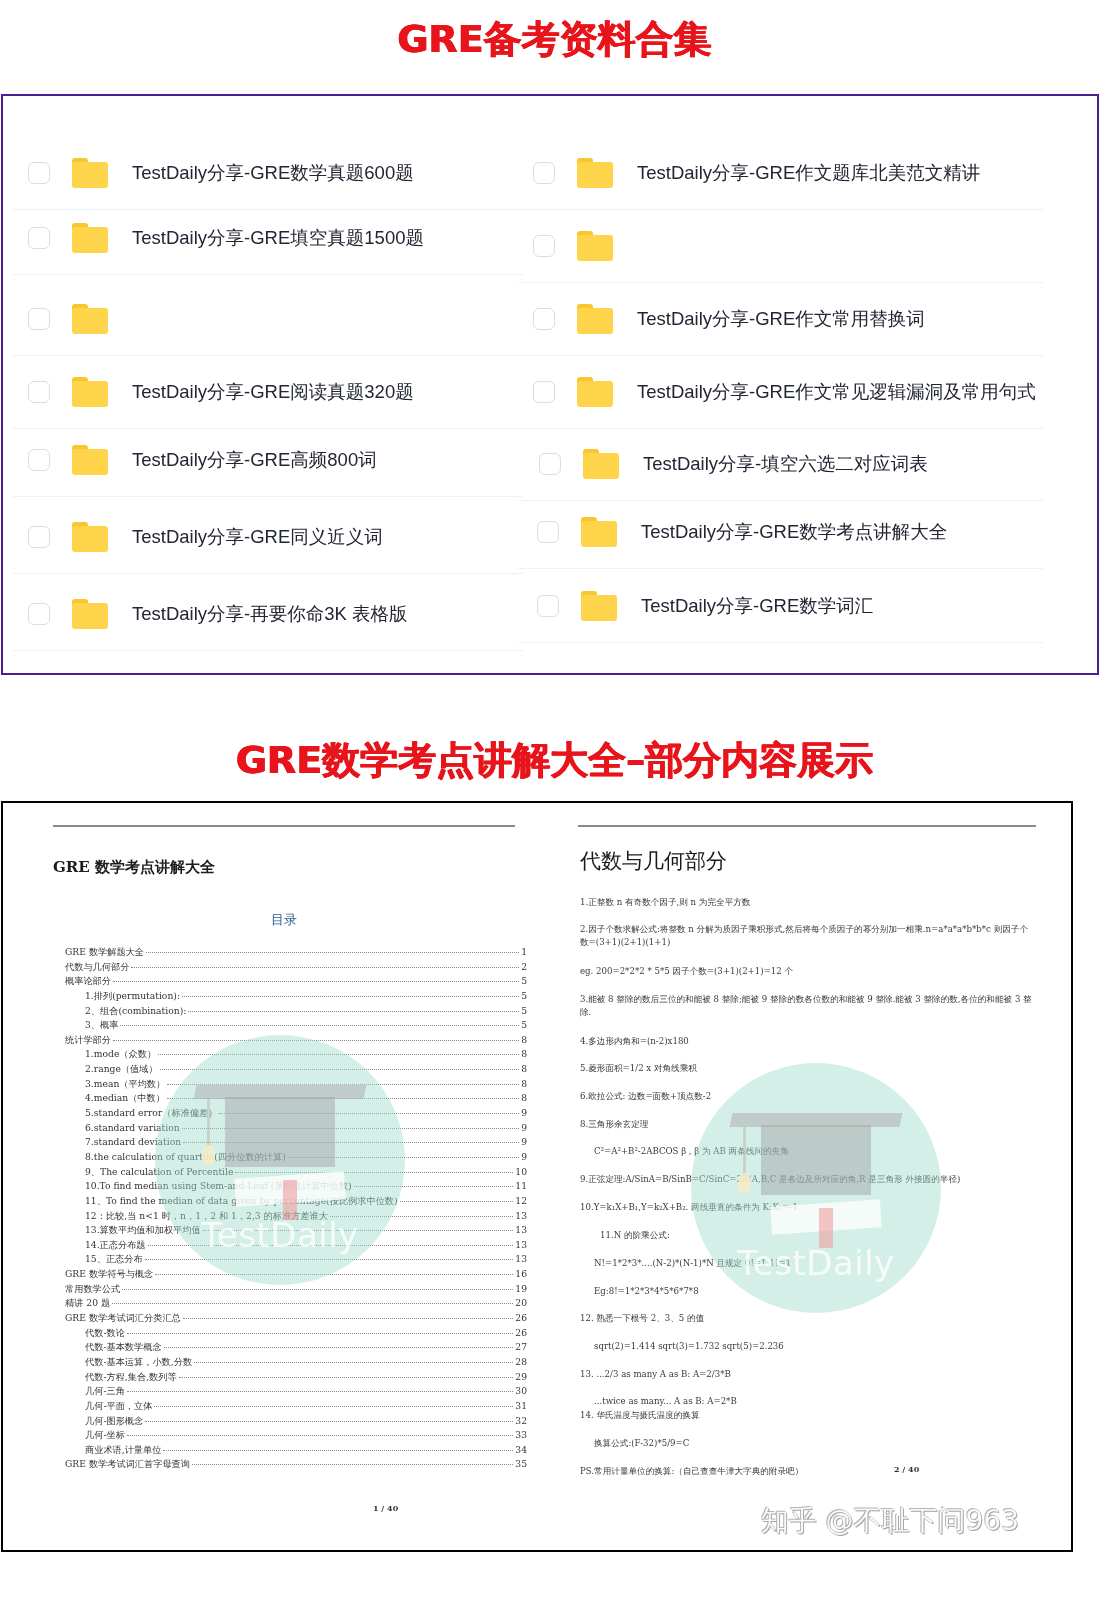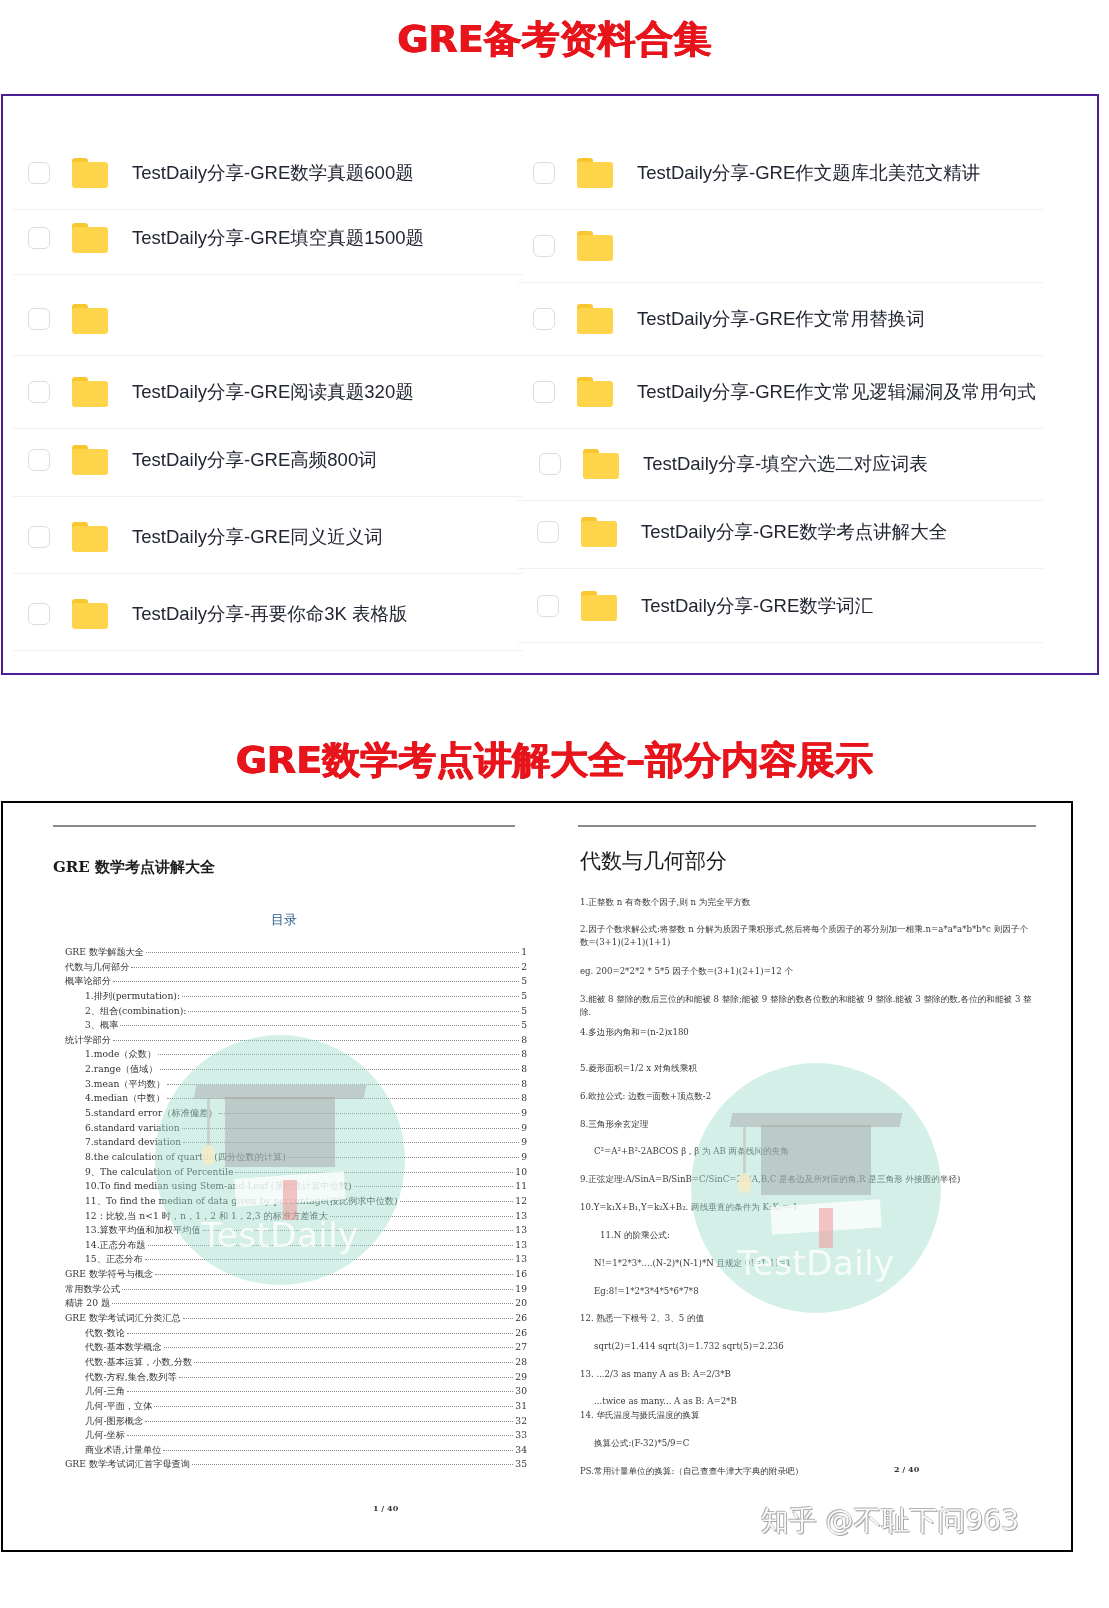--- a/index.html
+++ b/index.html
@@ -441,21 +441,21 @@
   </div>
 
   <div class="page page-right">
     <div class="rule"></div>
     <div class="section-title">代数与几何部分</div>
     <div id="content-lines">
         <div class="content-line" style="top: 93px;">1.正整数 n 有奇数个因子,则 n 为完全平方数</div>
         <div class="content-line wrap" style="top: 120px;">2.因子个数求解公式:将整数 n 分解为质因子乘积形式,然后将每个质因子的幂分别加一相乘.n=a*a*a*b*b*c 则因子个数=(3+1)(2+1)(1+1)</div>
         <div class="content-line" style="top: 162px;">eg. 200=2*2*2 * 5*5  因子个数=(3+1)(2+1)=12 个</div>
         <div class="content-line wrap" style="top: 190px;">3.能被 8 整除的数后三位的和能被 8 整除;能被 9 整除的数各位数的和能被 9 整除.能被 3 整除的数,各位的和能被 3 整除.</div>
-        <div class="content-line" style="top: 223px;">4.多边形内角和=(n-2)x180</div>
+        <div class="content-line" style="top: 232px;">4.多边形内角和=(n-2)x180</div>
         <div class="content-line" style="top: 259px;">5.菱形面积=1/2 x  对角线乘积</div>
         <div class="content-line" style="top: 287px;">6.欧拉公式:   边数=面数+顶点数-2</div>
         <div class="content-line" style="top: 315px;">8.三角形余玄定理</div>
         <div class="content-line indent" style="top: 342px;">C²=A²+B²-2ABCOS β , β 为 AB 两条线间的夹角</div>
         <div class="content-line" style="top: 370px;">9.正弦定理:A/SinA=B/SinB=C/SinC=2R(A,B,C 是各边及所对应的角,R 是三角形    外接圆的半径)</div>
         <div class="content-line" style="top: 398px;">10.Y=k₁X+B₁,Y=k₂X+B₂.  两线垂直的条件为 K₁K₂=-1</div>
         <div class="content-line" style="top: 426px; margin-left: 20px;">11.N 的阶乘公式:</div>
         <div class="content-line indent" style="top: 454px;">N!=1*2*3*....(N-2)*(N-1)*N     且规定 0!=1    1!=1</div>
         <div class="content-line indent" style="top: 482px;">Eg:8!=1*2*3*4*5*6*7*8</div>
         <div class="content-line" style="top: 509px; text-align: center;">12. 熟悉一下根号 2、3、5 的值</div>

